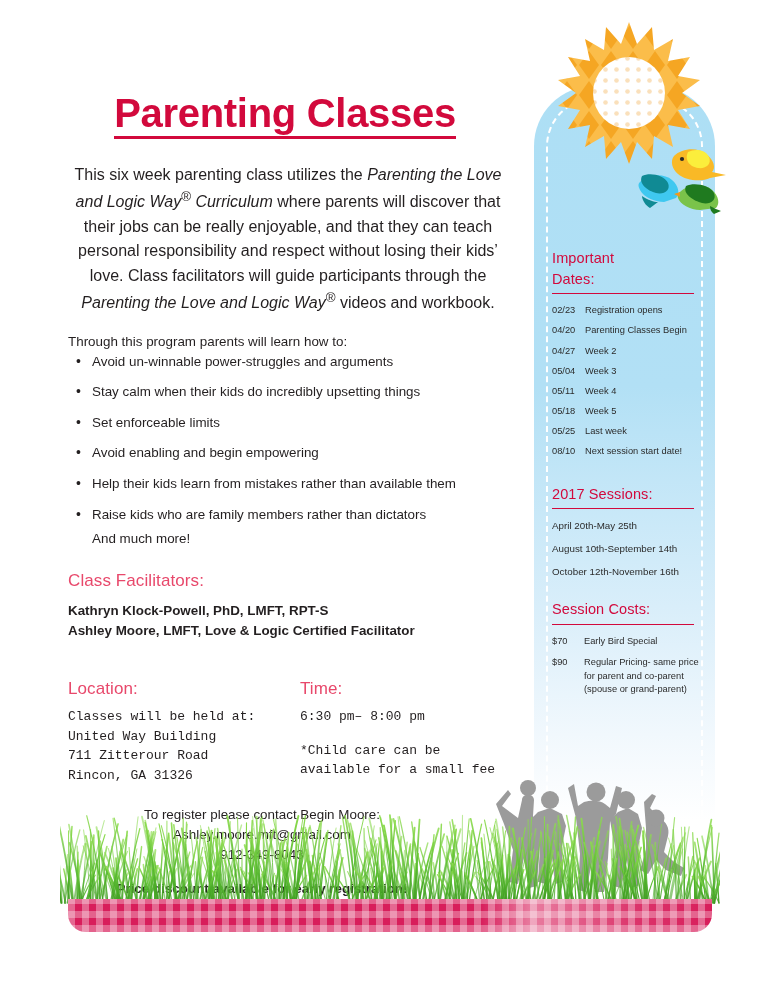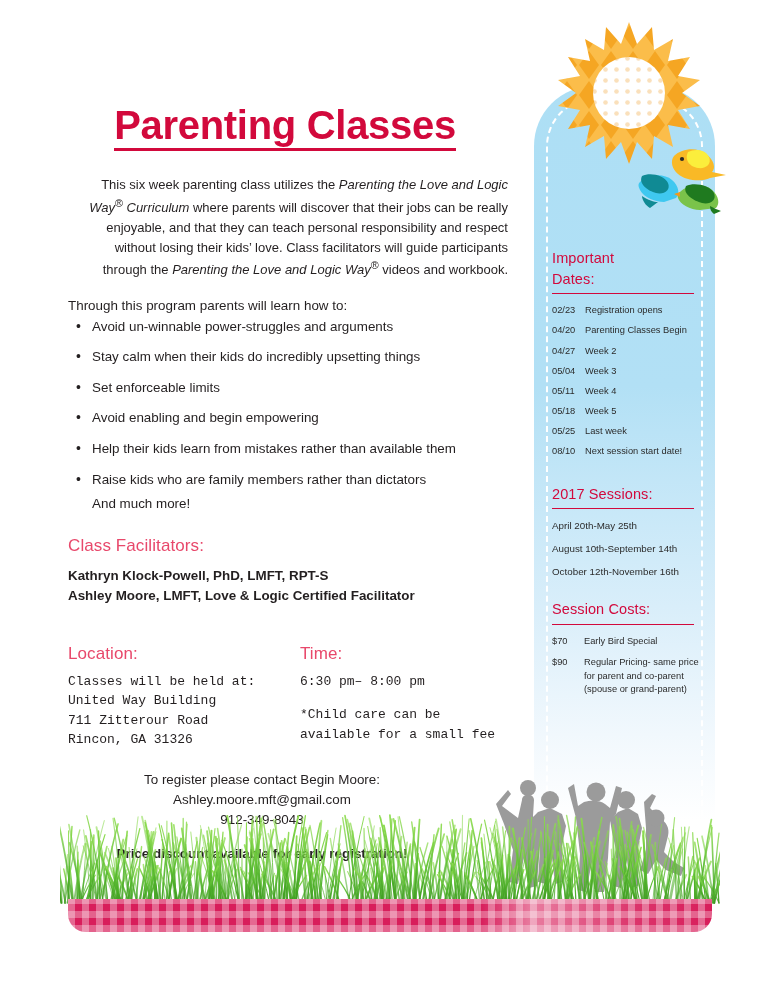--- a/index.html
+++ b/index.html
@@ -39,28 +39,28 @@
   .dl-d{ width:33px; flex:0 0 33px; }
   .dl-t{ flex:1; }
   .sess-line{ font-size:9.8px; line-height:1.4; margin-bottom:9px; color:#2b2b2b; }
   .cost-row{ display:flex; font-size:9.3px; line-height:1.45; margin-bottom:8px; color:#2b2b2b; }
   .cost-p{ width:32px; flex:0 0 32px; }
   .cost-x{ flex:1; }
   .gap18{ height:18px; }
   .gap12{ height:12px; }
 
   
-  .main{ position:absolute; left:68px; top:104px; width:440px; }
+  .main{ position:absolute; left:68px; top:92px; width:440px; }
   .title{
     color:#d2093c; font-size:40px; font-weight:bold; text-align:center;
     letter-spacing:-.3px; line-height:1.05; margin-left:-6px;
   }
   .title-u{ border-bottom:3px solid #d2093c; display:inline-block; padding-bottom:2px; }
   .para{
-    font-size:13px; line-height:1.52; margin-top:24px; text-align:right;
+    font-size:16px; line-height:1.52; margin-top:24px; text-align:center;
     color:#231f20;
   }
   .para i{ font-style:italic; }
   .lead{ font-size:13.4px; line-height:1.5; margin-top:16px; }
   ul.bullets{ list-style:none; }
   ul.bullets li{
     font-size:13.4px; line-height:1.5; padding-left:24px; position:relative;
     margin-bottom:10.5px;
   }
   ul.bullets li::before{

